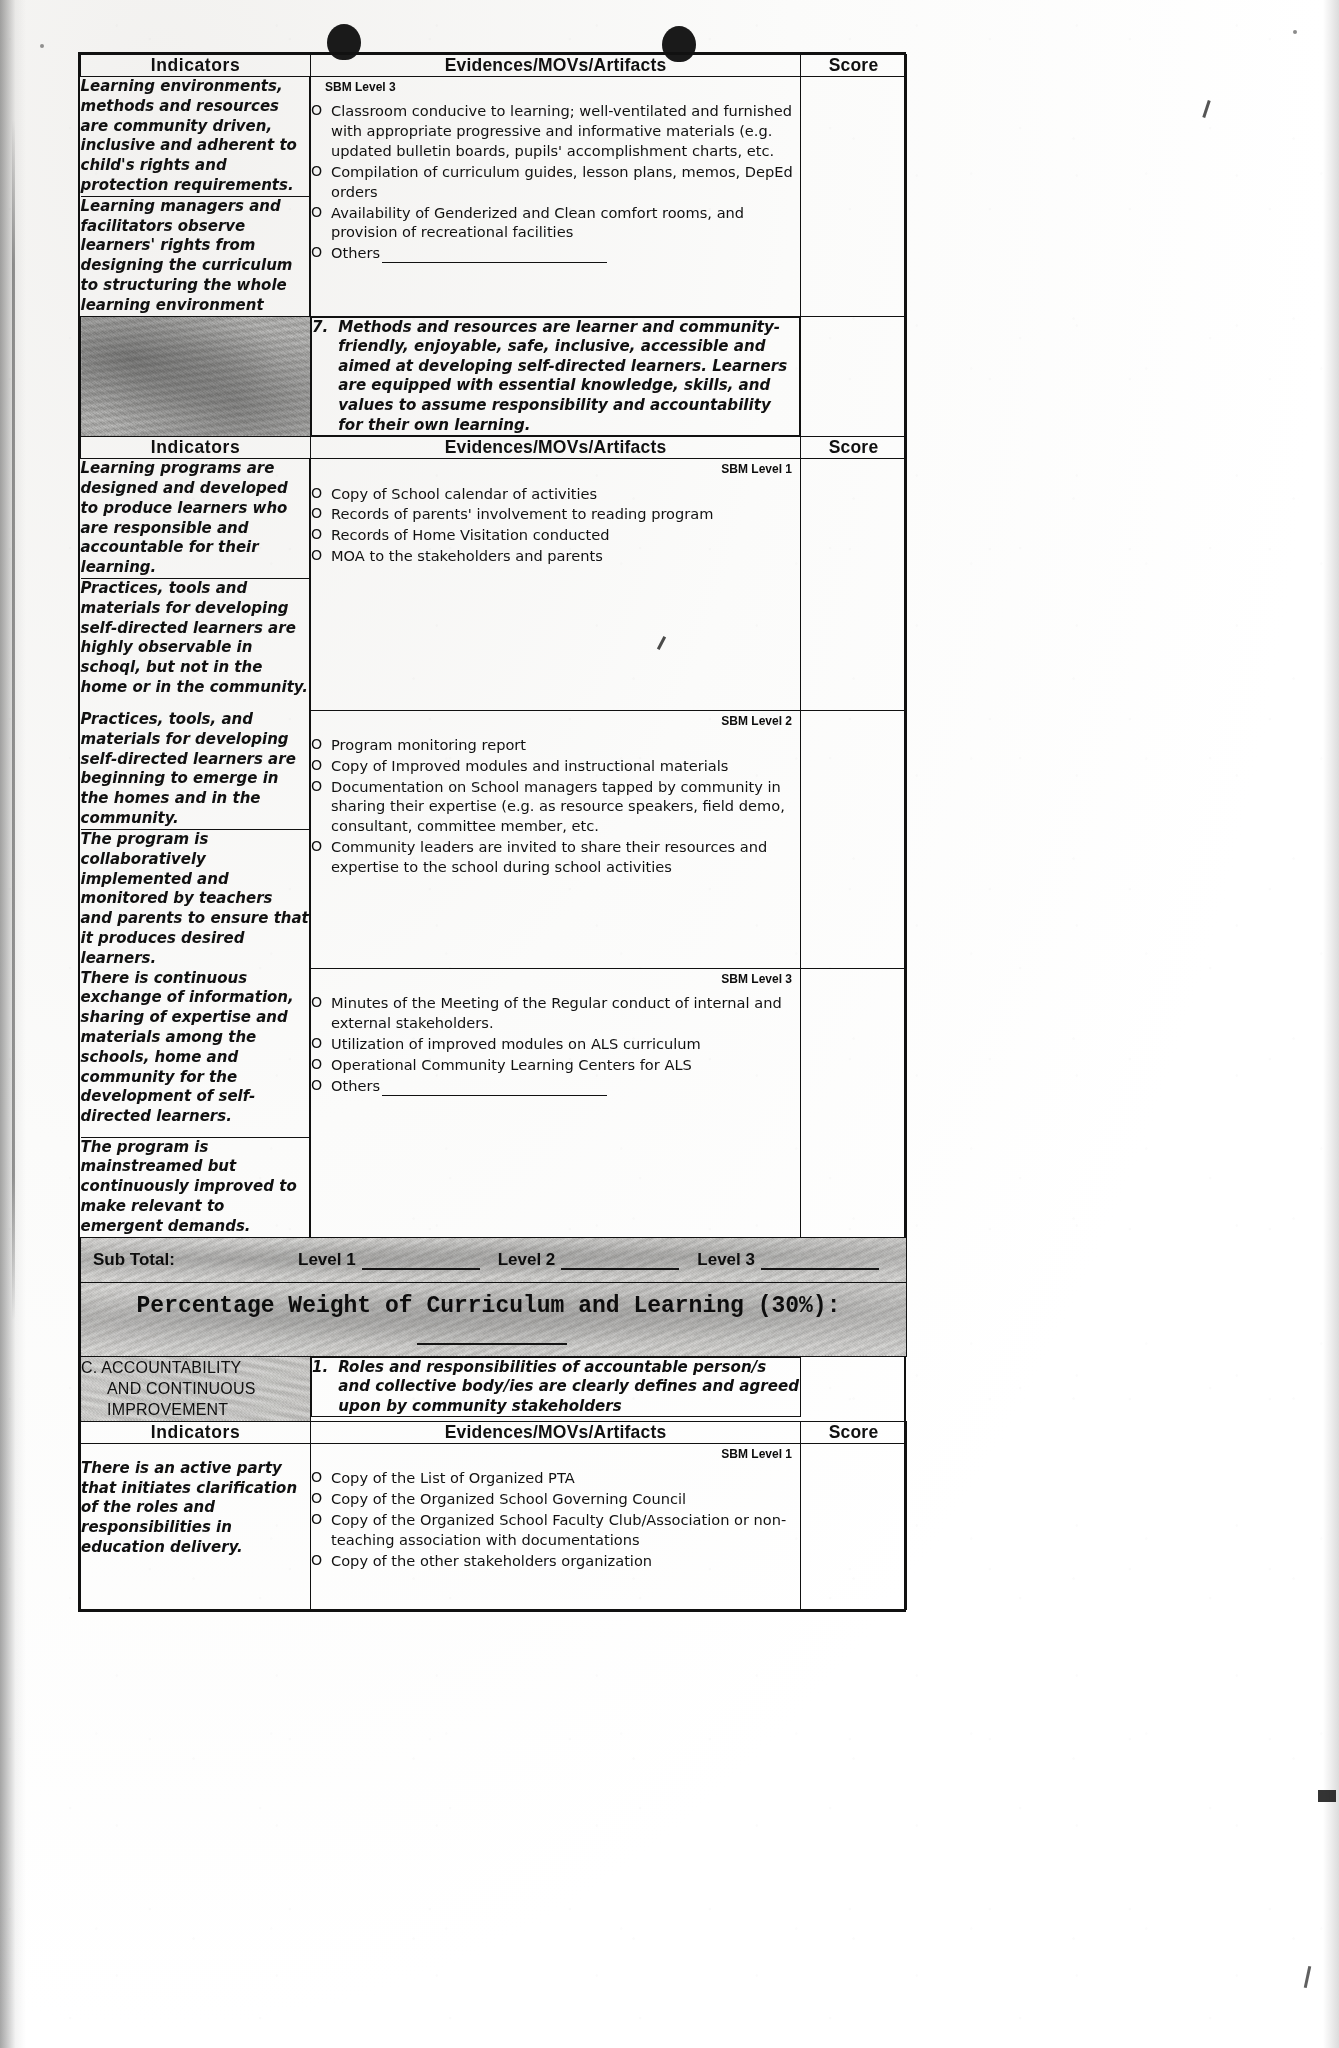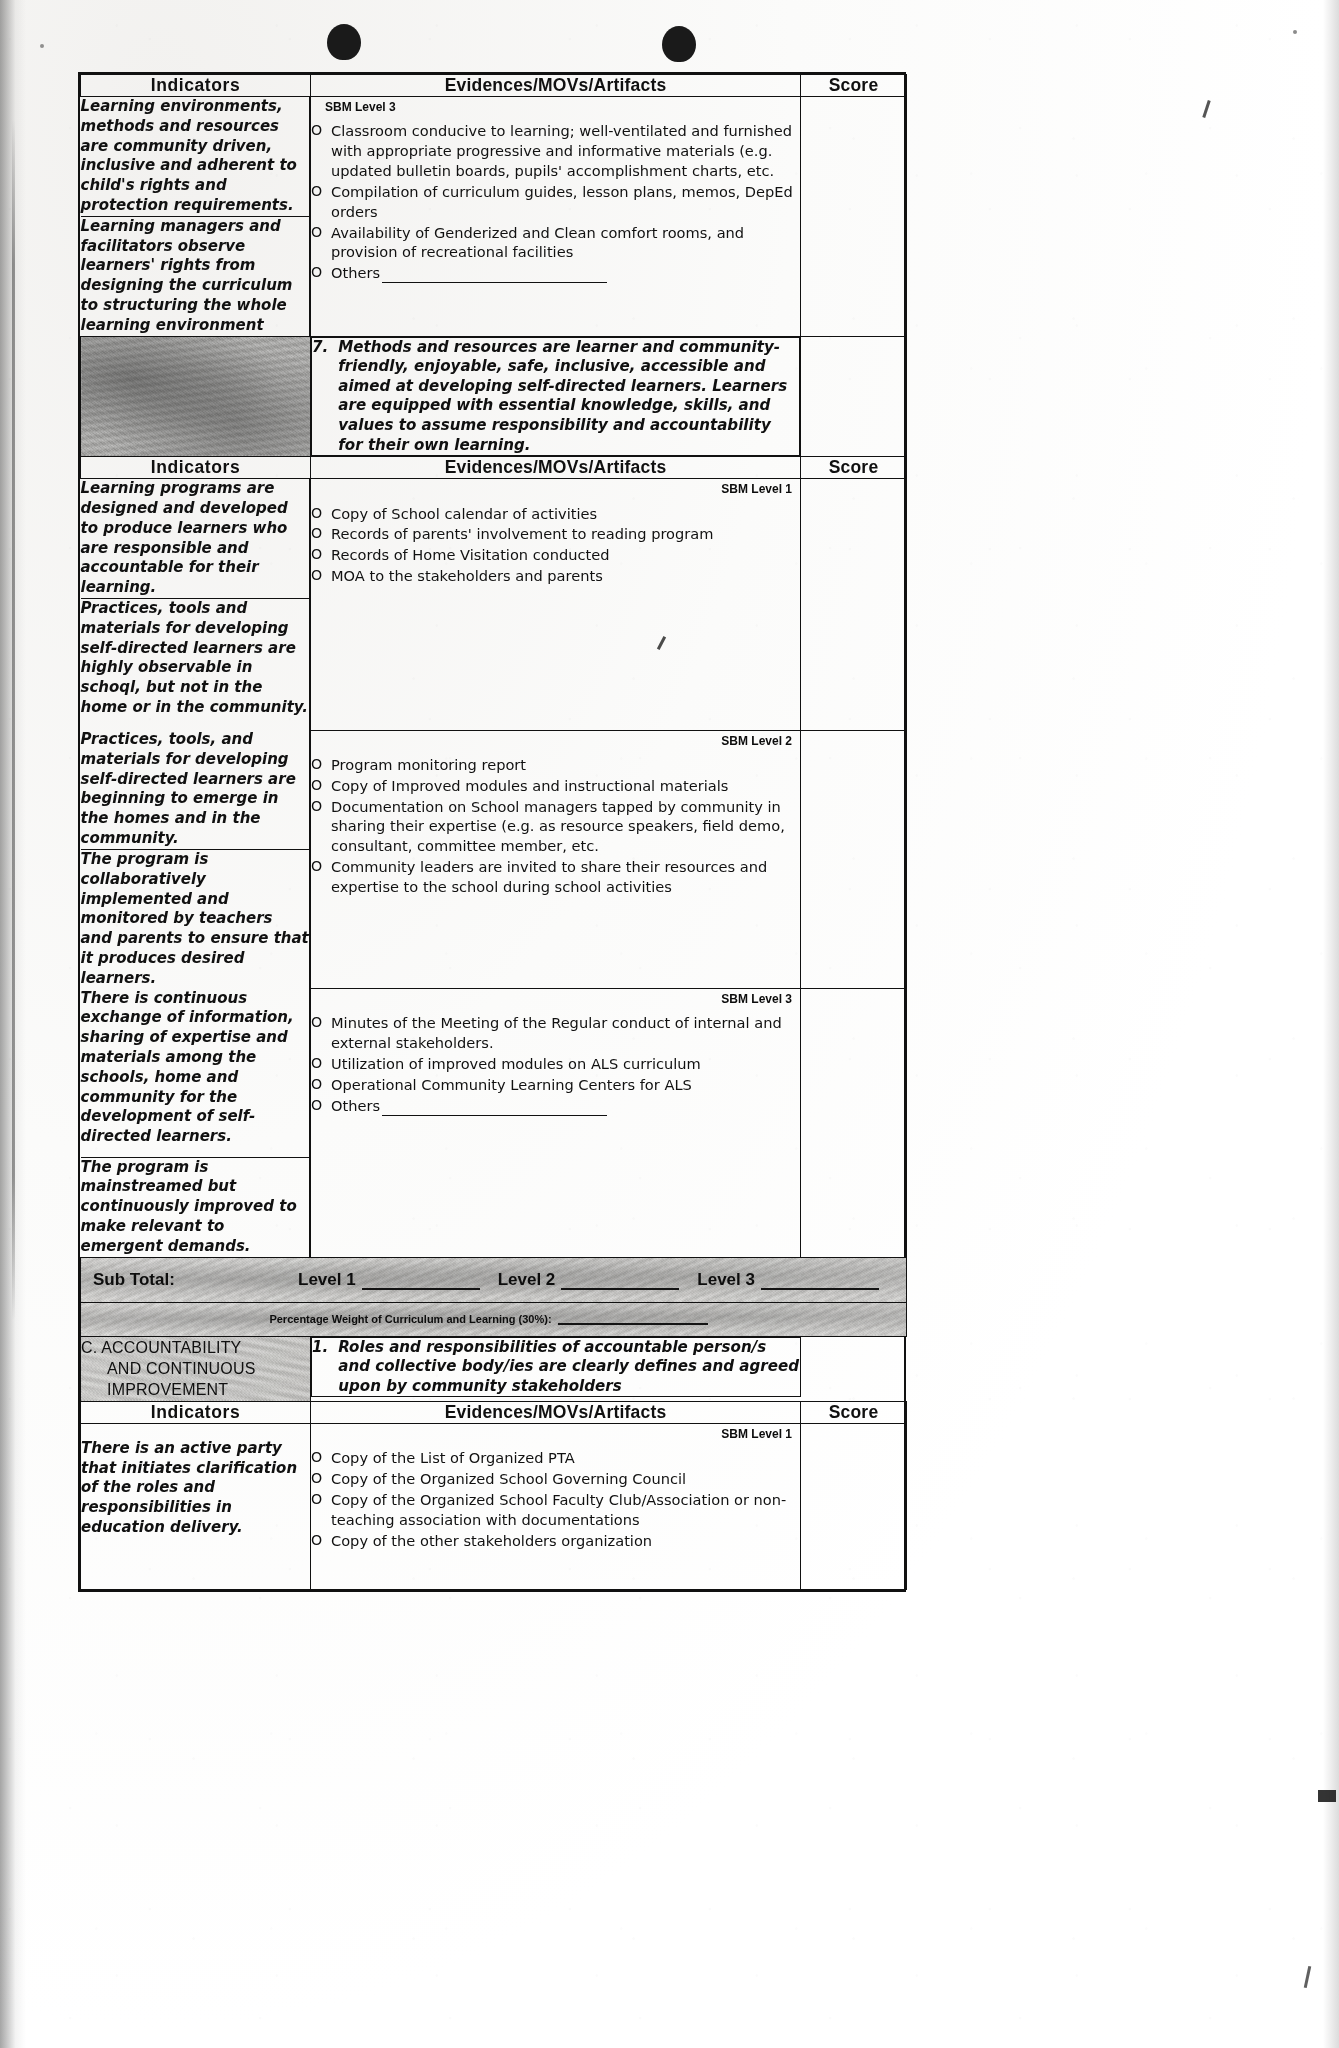--- a/index.html
+++ b/index.html
@@ -66,21 +66,21 @@
     border-radius: 50% 50% 46% 46% / 52% 52% 48% 48%;
   }
 
   
   .stray { position: absolute; background: #2b2b2b; }
 
   
   #form {
     position: absolute;
     left: 78px;
-    top: 72px;
+    top: 52px;
     width: 828px;
     border: 2px solid #111;
     box-sizing: border-box;
     background: transparent;
   }
   table.t {
     border-collapse: collapse;
     width: 100%;
     table-layout: fixed;
   }
@@ -208,23 +208,23 @@
   .blank {
     display: inline-block;
     border-bottom: 2px solid #141414;
     height: .85em;
   }
   .b1 { width: 118px; }
   .b2 { width: 118px; }
   .b3 { width: 118px; }
 
   .pct {
-    font-family: Liberation Sans, sans-serif;
-    font-weight: bold;
-    font-size: 11px;
+    font-family: Liberation Mono, monospace;
+    font-weight: bold;
+    font-size: 23px;
     color: #0d0d0d;
     padding: 10px 10px 11px 0;
     text-align: center;
   }
   .pct .blankline {
     display: inline-block;
     border-bottom: 2px solid #141414;
     width: 150px;
     height: .85em;
     margin-left: 6px;

